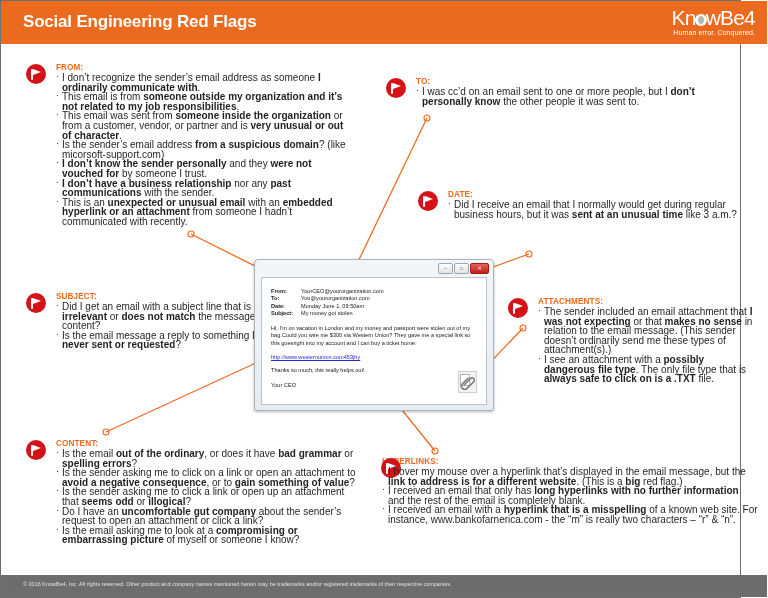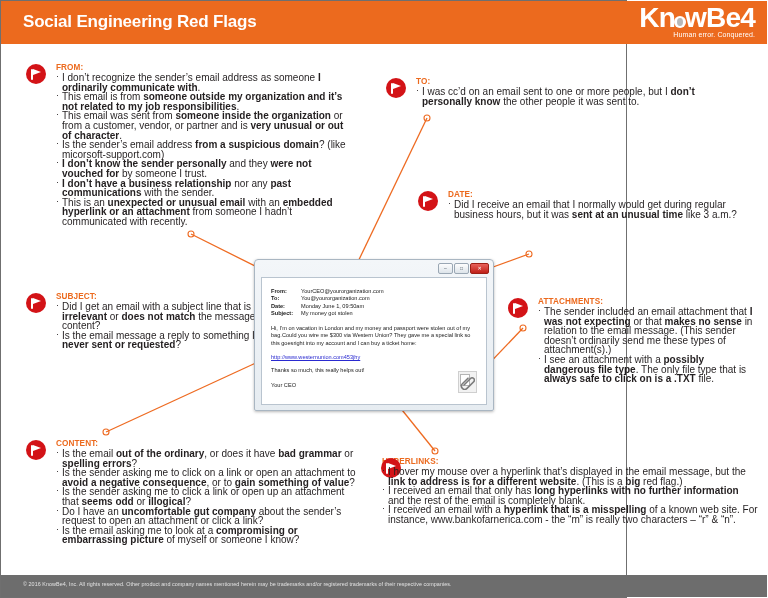--- a/index.html
+++ b/index.html
@@ -4,21 +4,21 @@
 <style>
   html,body{margin:0;padding:0;}
   body{
     width:768px;height:598px;
     background:#ffffff;
     font-family:"Liberation Sans", sans-serif;
     overflow:hidden;
   }
   .poster{
     position:relative;
-    width:627px;height:598px;
+    width:741px;height:598px;
     background:#ffffff;
     box-sizing:border-box;
     border:1px solid #6f6f6f;
   }
   
   .header{
     position:absolute;left:0;top:0;width:766px;height:43px;
     background:#ec6a1e;
     box-sizing:border-box;
   }
@@ -27,21 +27,21 @@
     color:#ffffff;
     font-size:17px;font-weight:bold;
     letter-spacing:-.2px;
     font-family:"Liberation Sans", sans-serif;
   }
   .logo{
     position:absolute;right:12px;top:6px;
     text-align:right;color:#ffffff;
   }
   .logo-main{
-    font-size:28px;font-weight:bold;line-height:22px;letter-spacing:-.8px;
+    font-size:21px;font-weight:normal;line-height:22px;letter-spacing:-.8px;
     position:relative;display:inline-block;
   }
   .logo-o{
     display:inline-block;width:12px;height:12px;border-radius:50%;
     background:#ffffff;position:relative;top:1px;margin:0 -1px;
   }
   .logo-o::after{
     content:"";position:absolute;left:3px;top:2px;width:6px;height:8px;
     border-radius:50%;background:#b8b8b8;
   }

